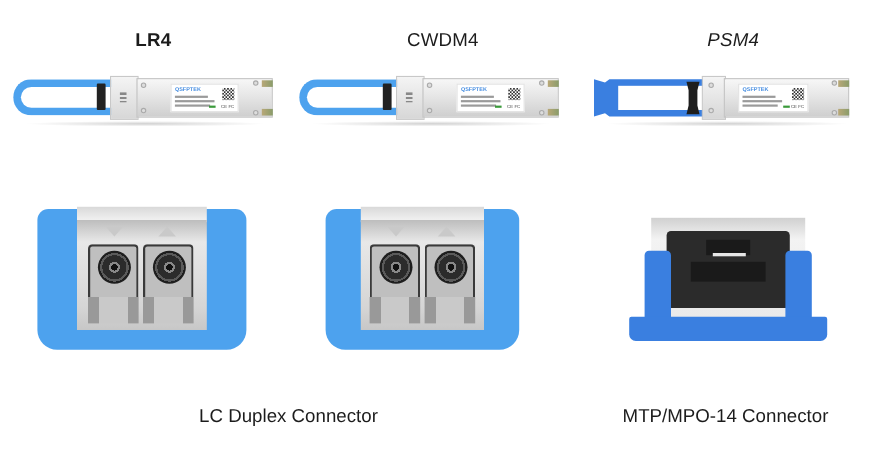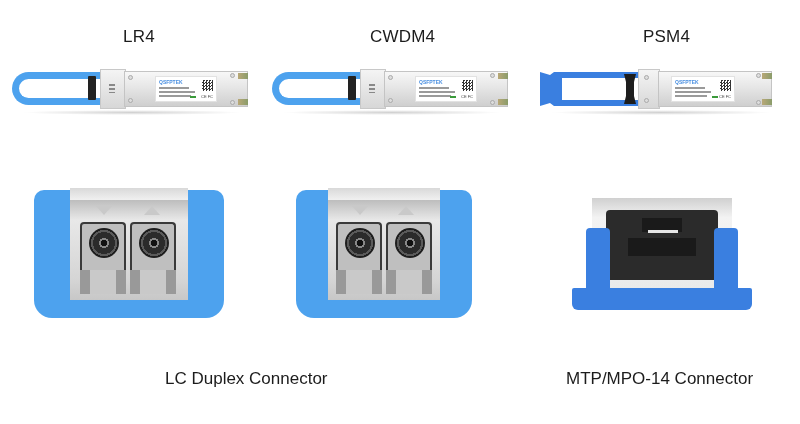--- a/index.html
+++ b/index.html
@@ -51,23 +51,23 @@
     .mpo-boot-l, .mpo-boot-r { position: absolute; background: #3a7fe0; }
     .mpo-base { position: absolute; background: #3a7fe0; border-radius: 2px 2px 6px 6px; }
     .mpo-shell { position: absolute; background: linear-gradient(#d0d0d0, #f3f3f3 20%, #e9e9e9); }
     .mpo-hole { position: absolute; background: #2b2b2b; border-radius: 4px; }
     .mpo-key { position: absolute; background: #1a1a1a; }
     .mpo-slot { position: absolute; background: #e6e6e6; height: 3px; }
   </style>
 </head>
 <body>
 
-<div class="title" style="left:123px;">LR4</div>
+<div class="title" style="left:123px;font-weight:bold;">LR4</div>
 <div class="title" style="left:370px;">CWDM4</div>
-<div class="title" style="left:643px;">PSM4</div>
+<div class="title" style="left:643px;font-style:italic;">PSM4</div>
 
 <div class="module" style="left:12px; width:230px;">
   <div class="shadow"></div>
   <div class="bail"></div>
   <div class="pull-tab"></div>
   <div class="body-front">
     <div class="vents"></div>
   </div>
   <div class="body-main">
     <div class="screw" style="left:3px; top:3px;"></div>
@@ -183,14 +183,14 @@
       <div class="mpo-key" style="left:36px; top:8px; width:40px; height:14px;"></div>
       <div class="mpo-slot" style="left:42px; top:20px; width:30px;"></div>
       <div class="mpo-key" style="left:22px; top:28px; width:68px; height:18px;"></div>
     </div>
   </div>
   <div class="mpo-boot-l" style="left:14px; top:30px; width:24px; height:72px; border-radius:4px 4px 0 0;"></div>
   <div class="mpo-boot-r" style="left:142px; top:30px; width:24px; height:72px; border-radius:4px 4px 0 0;"></div>
   <div class="mpo-base" style="left:0; top:90px; width:180px; height:22px;"></div>
 </div>
 
-<div class="caption" style="left:165px;">LC Duplex Connector</div>
+<div class="caption" style="left:181px;">LC Duplex Connector</div>
 <div class="caption" style="left:566px;">MTP/MPO-14 Connector</div>
 
 </body></html>

